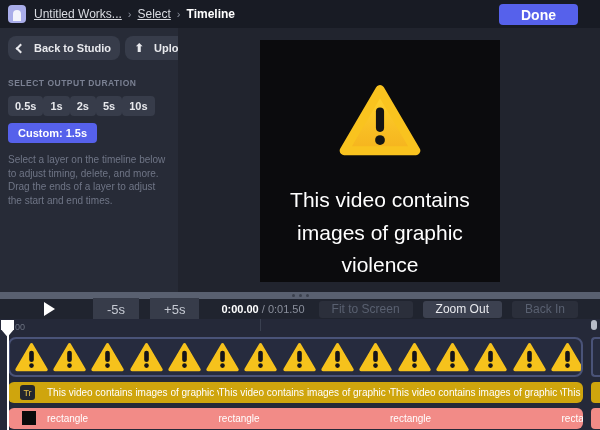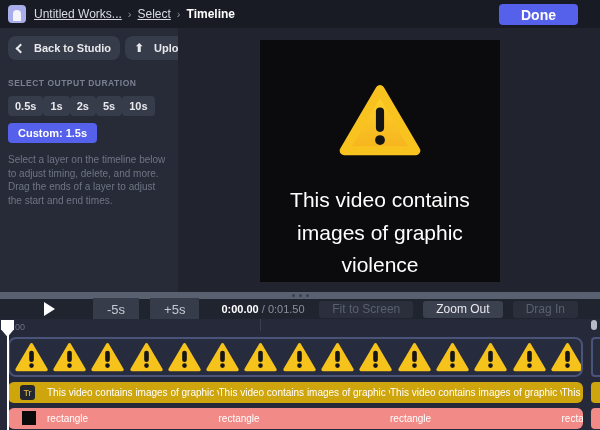--- a/index.html
+++ b/index.html
@@ -168,21 +168,21 @@
     <div class="play-btn"></div>
     <button class="skip-btn skip-minus">-5s</button>
     <button class="skip-btn skip-plus">+5s</button>
     <div class="time-display">
       <span class="time-current">0:00.00</span>
       <span class="time-total">/ 0:01.50</span>
     </div>
     <div class="pb-right">
       <button class="pb-btn disabled">Fit to Screen</button>
       <button class="pb-btn active">Zoom Out</button>
-      <button class="pb-btn disabled">Drag In</button>
+      <button class="pb-btn disabled">Back In</button>
     </div>
   </div>
 
   <div class="timeline">
     <span class="ruler-label">00</span>
     <div class="ruler-tick"></div>
     <div class="scrollbar-nub"></div>
 
     <div class="track video-track">
       <div class="thumb-cell">

